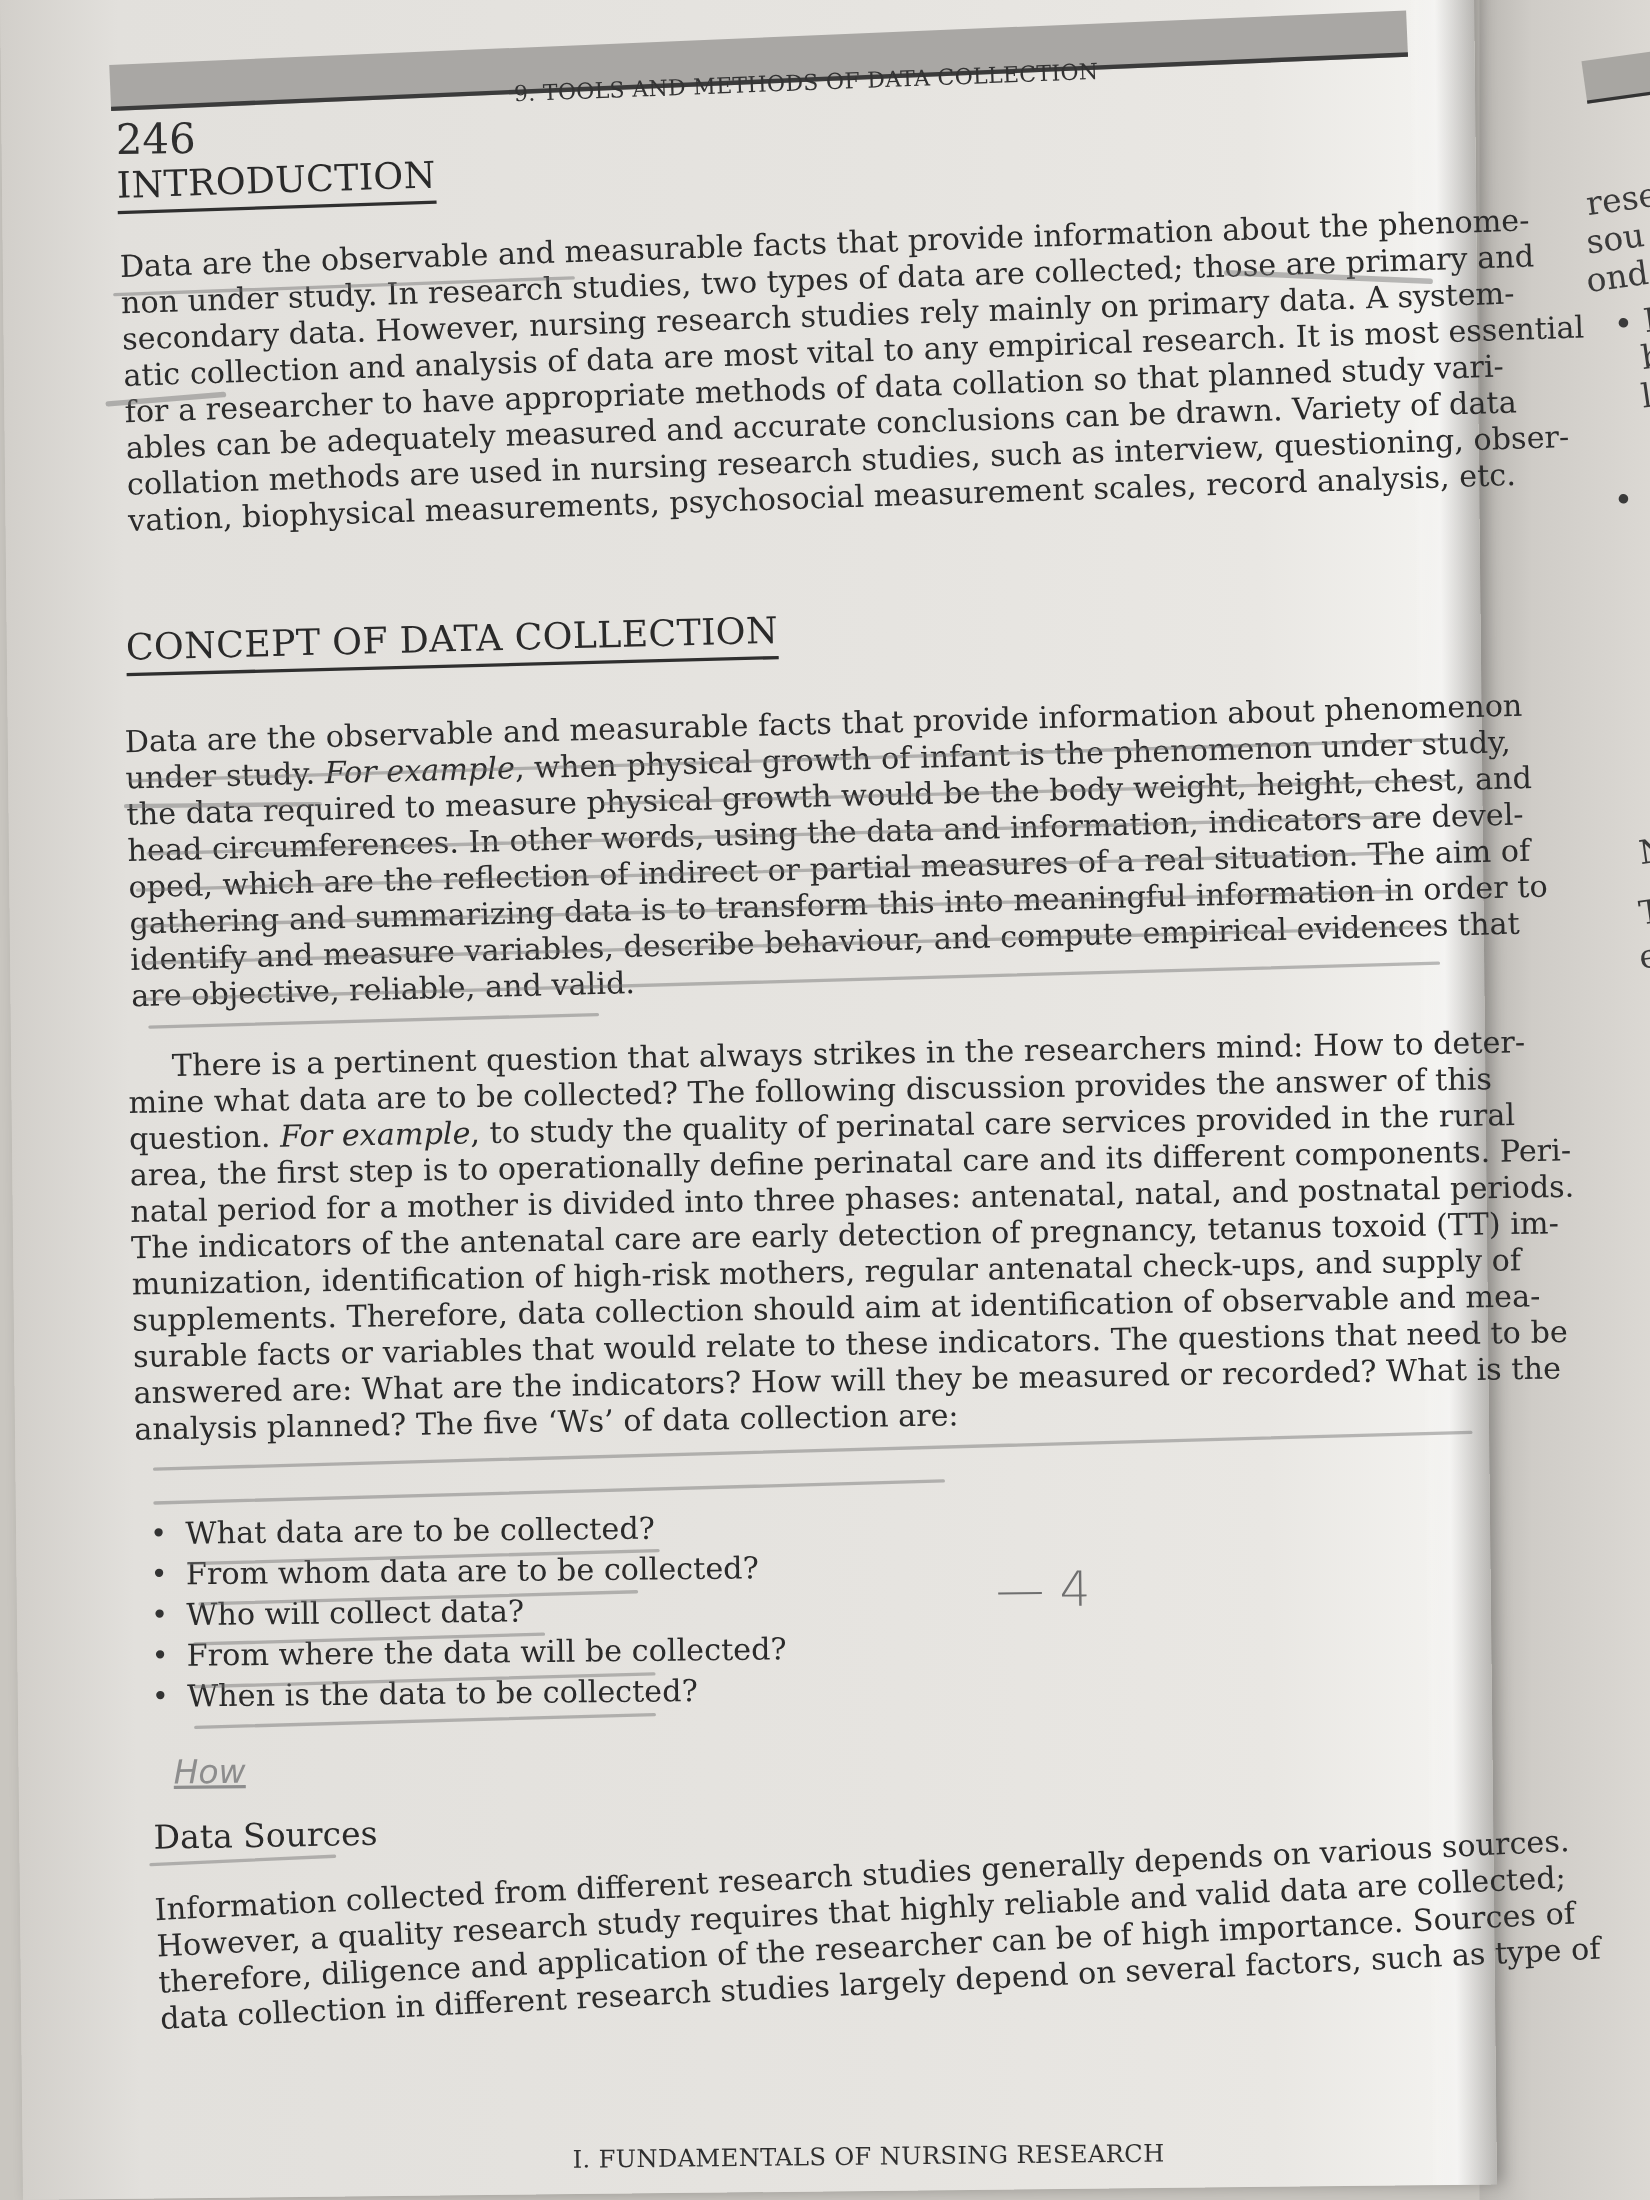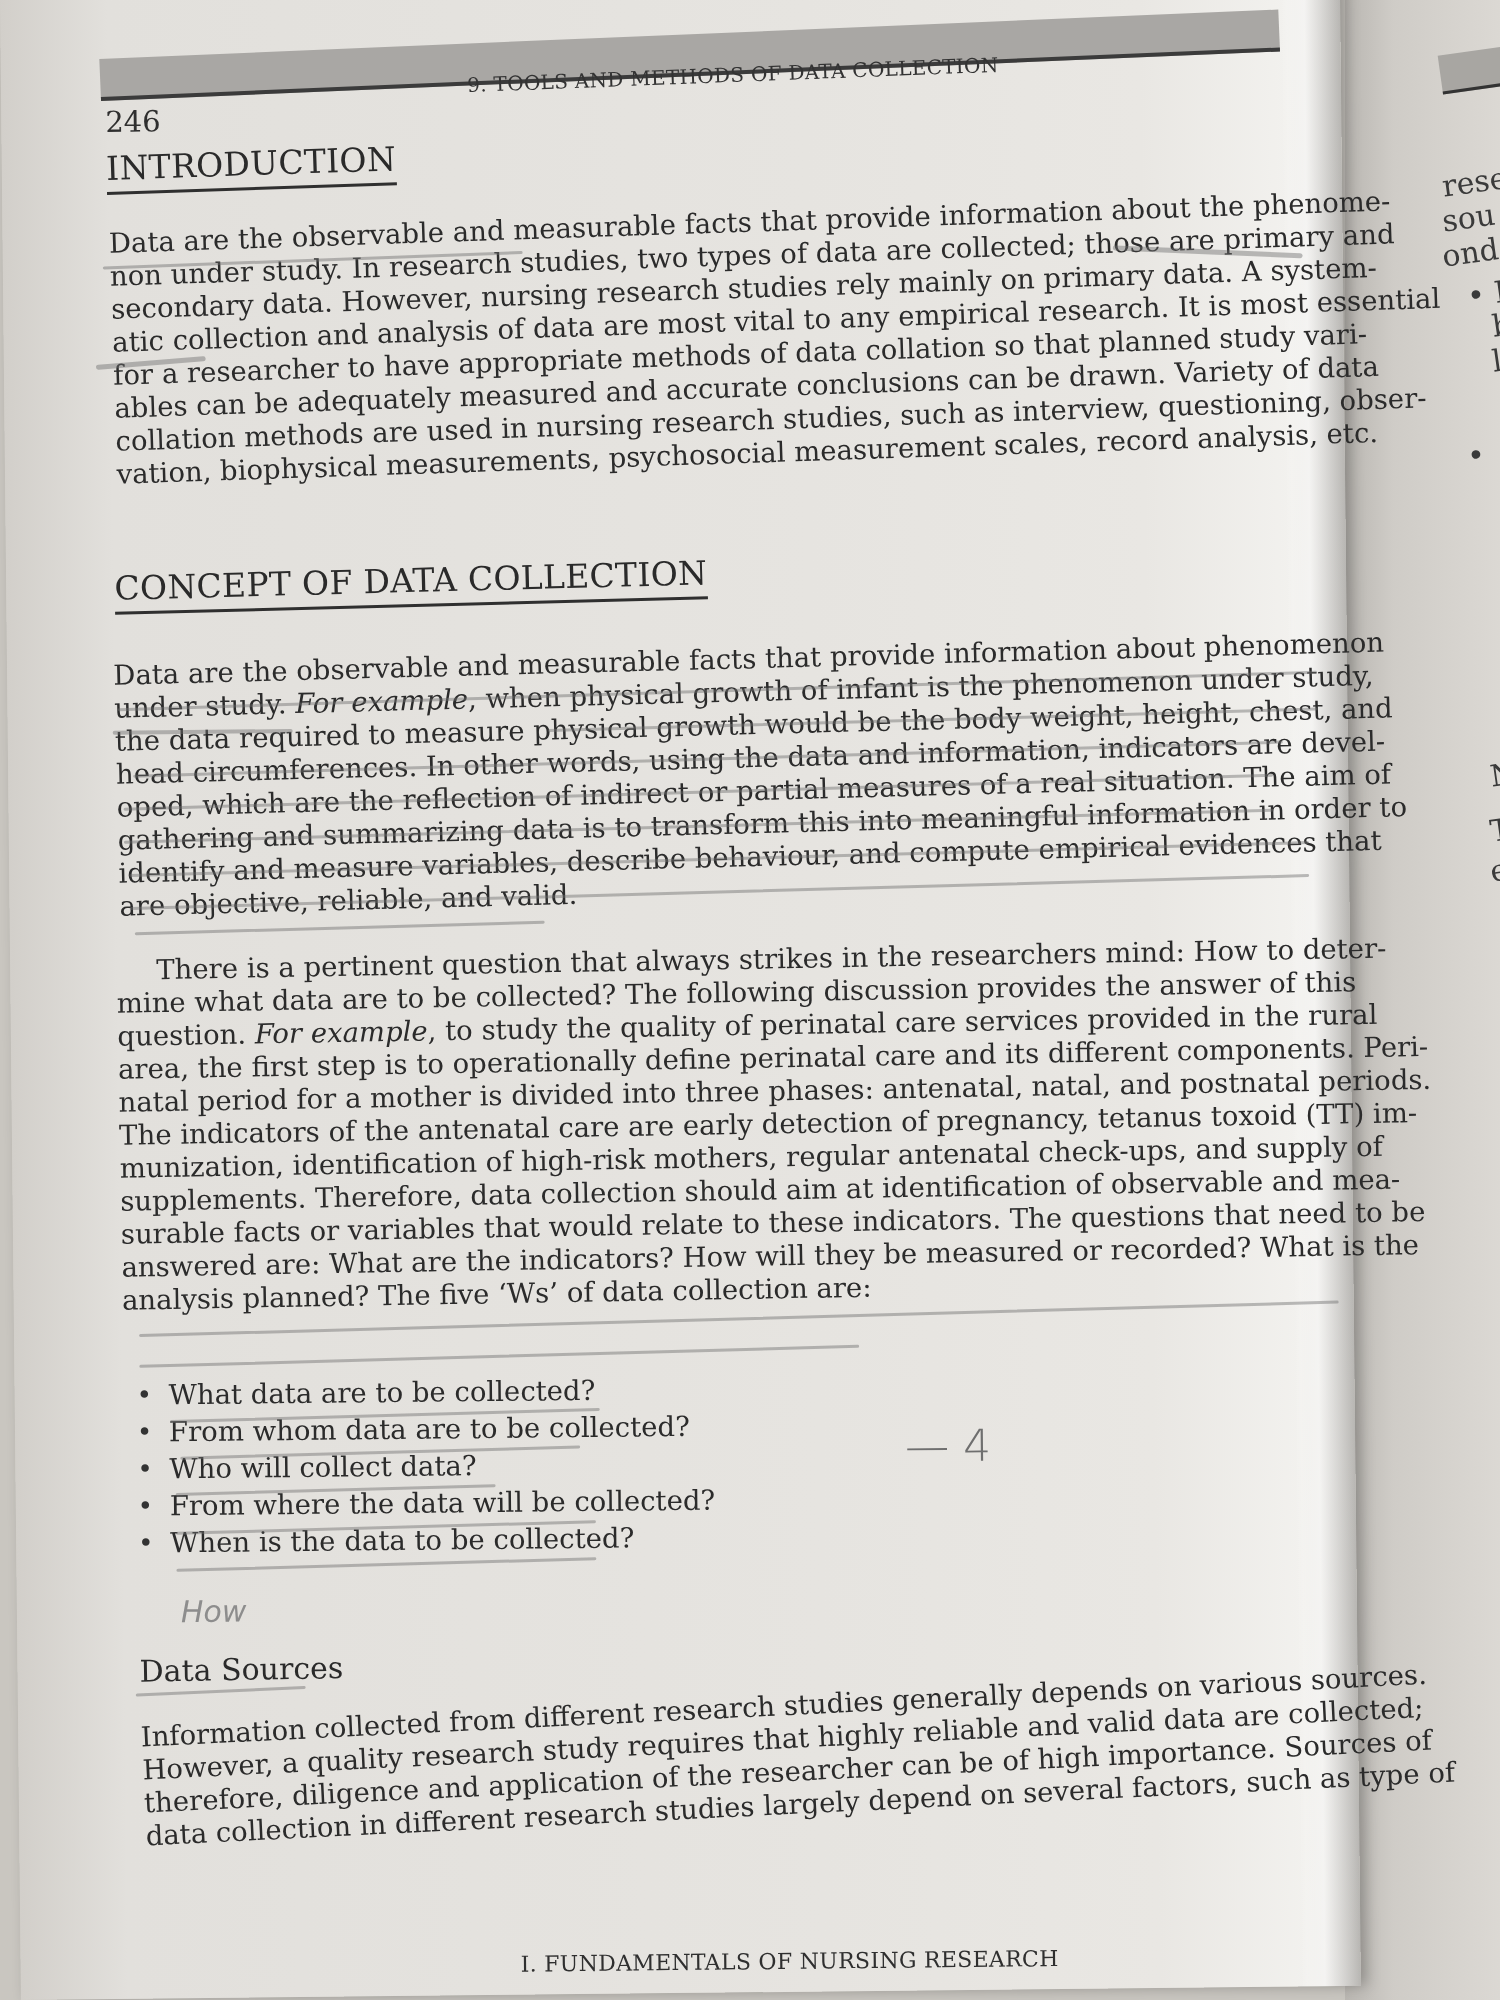--- a/index.html
+++ b/index.html
@@ -77,21 +77,21 @@
       height: 38px;
       background: #a9a7a4;
       border-bottom: 4px solid #3b3b3b;
       transform: rotate(-1.8deg);
       transform-origin: 0 100%;
     }
     .page-number {
       position: absolute;
       left: 104px;
       top: 106px;
-      font-size: 29px;
+      font-size: 38px;
       color: #2f2f2f;
     }
     .running-head {
       position: absolute;
       left: 466px;
       top: 78px;
       font-size: 20px;
       color: #333;
       letter-spacing: 0.3px;
       transform: rotate(-1.6deg);
@@ -248,21 +248,21 @@
   </div>
 
   <ul class="bullets">
     <li>What data are to be collected?</li>
     <li>From whom data are to be collected?</li>
     <li>Who will collect data?</li>
     <li>From where the data will be collected?</li>
     <li>When is the data to be collected?</li>
   </ul>
 
-  <div class="handwriting" style="left:164px; top:1596px;">How</div>
+  <div class="handwriting" style="left:141px; top:1596px;text-decoration:underline;">How</div>
   <div class="hand-mark" style="left:890px; top:1430px;">— 4</div>
 
   <div class="sub-heading tilt-c" style="left:122px; top:1655px;">Data Sources</div>
   <div class="para tilt-d" style="top:1722px; left:122px;">
     <span class="line">Information collected from different research studies generally depends on various sources.</span>
     <span class="line">However, a quality research study requires that highly reliable and valid data are collected;</span>
     <span class="line">therefore, diligence and application of the researcher can be of high importance. Sources of</span>
     <span class="line">data collection in different research studies largely depend on several factors, such as type of</span>
   </div>
 

